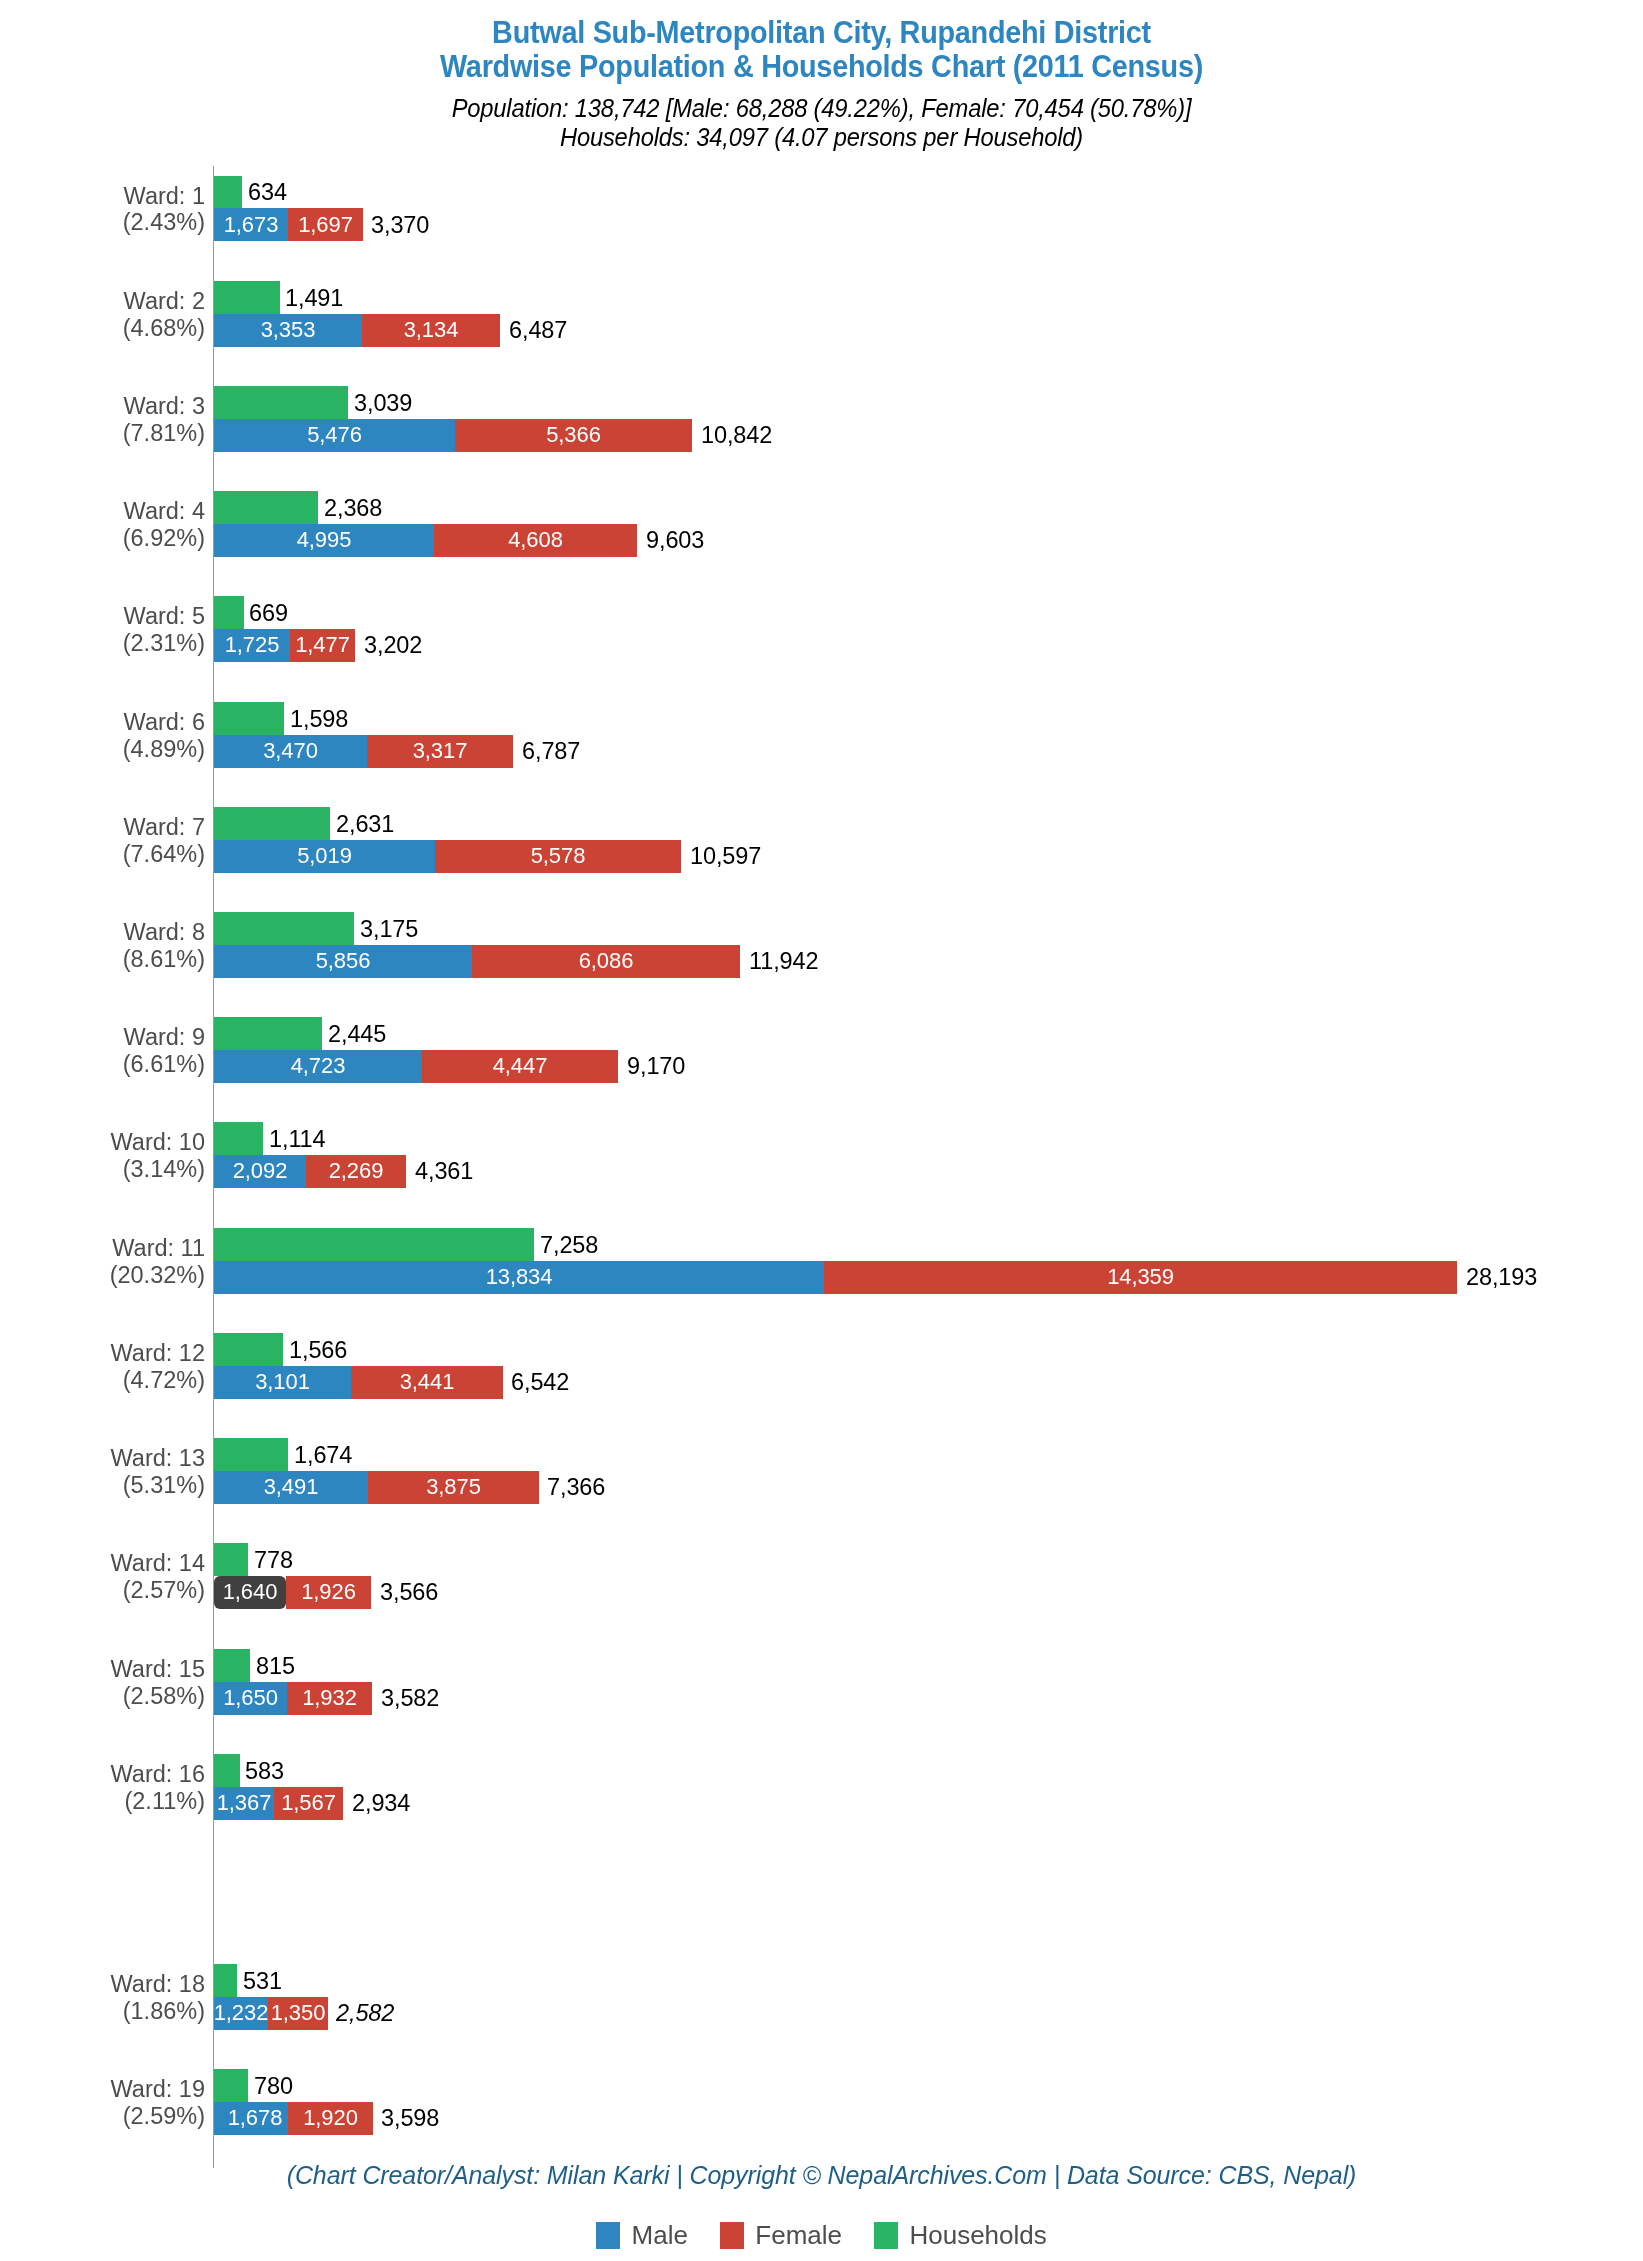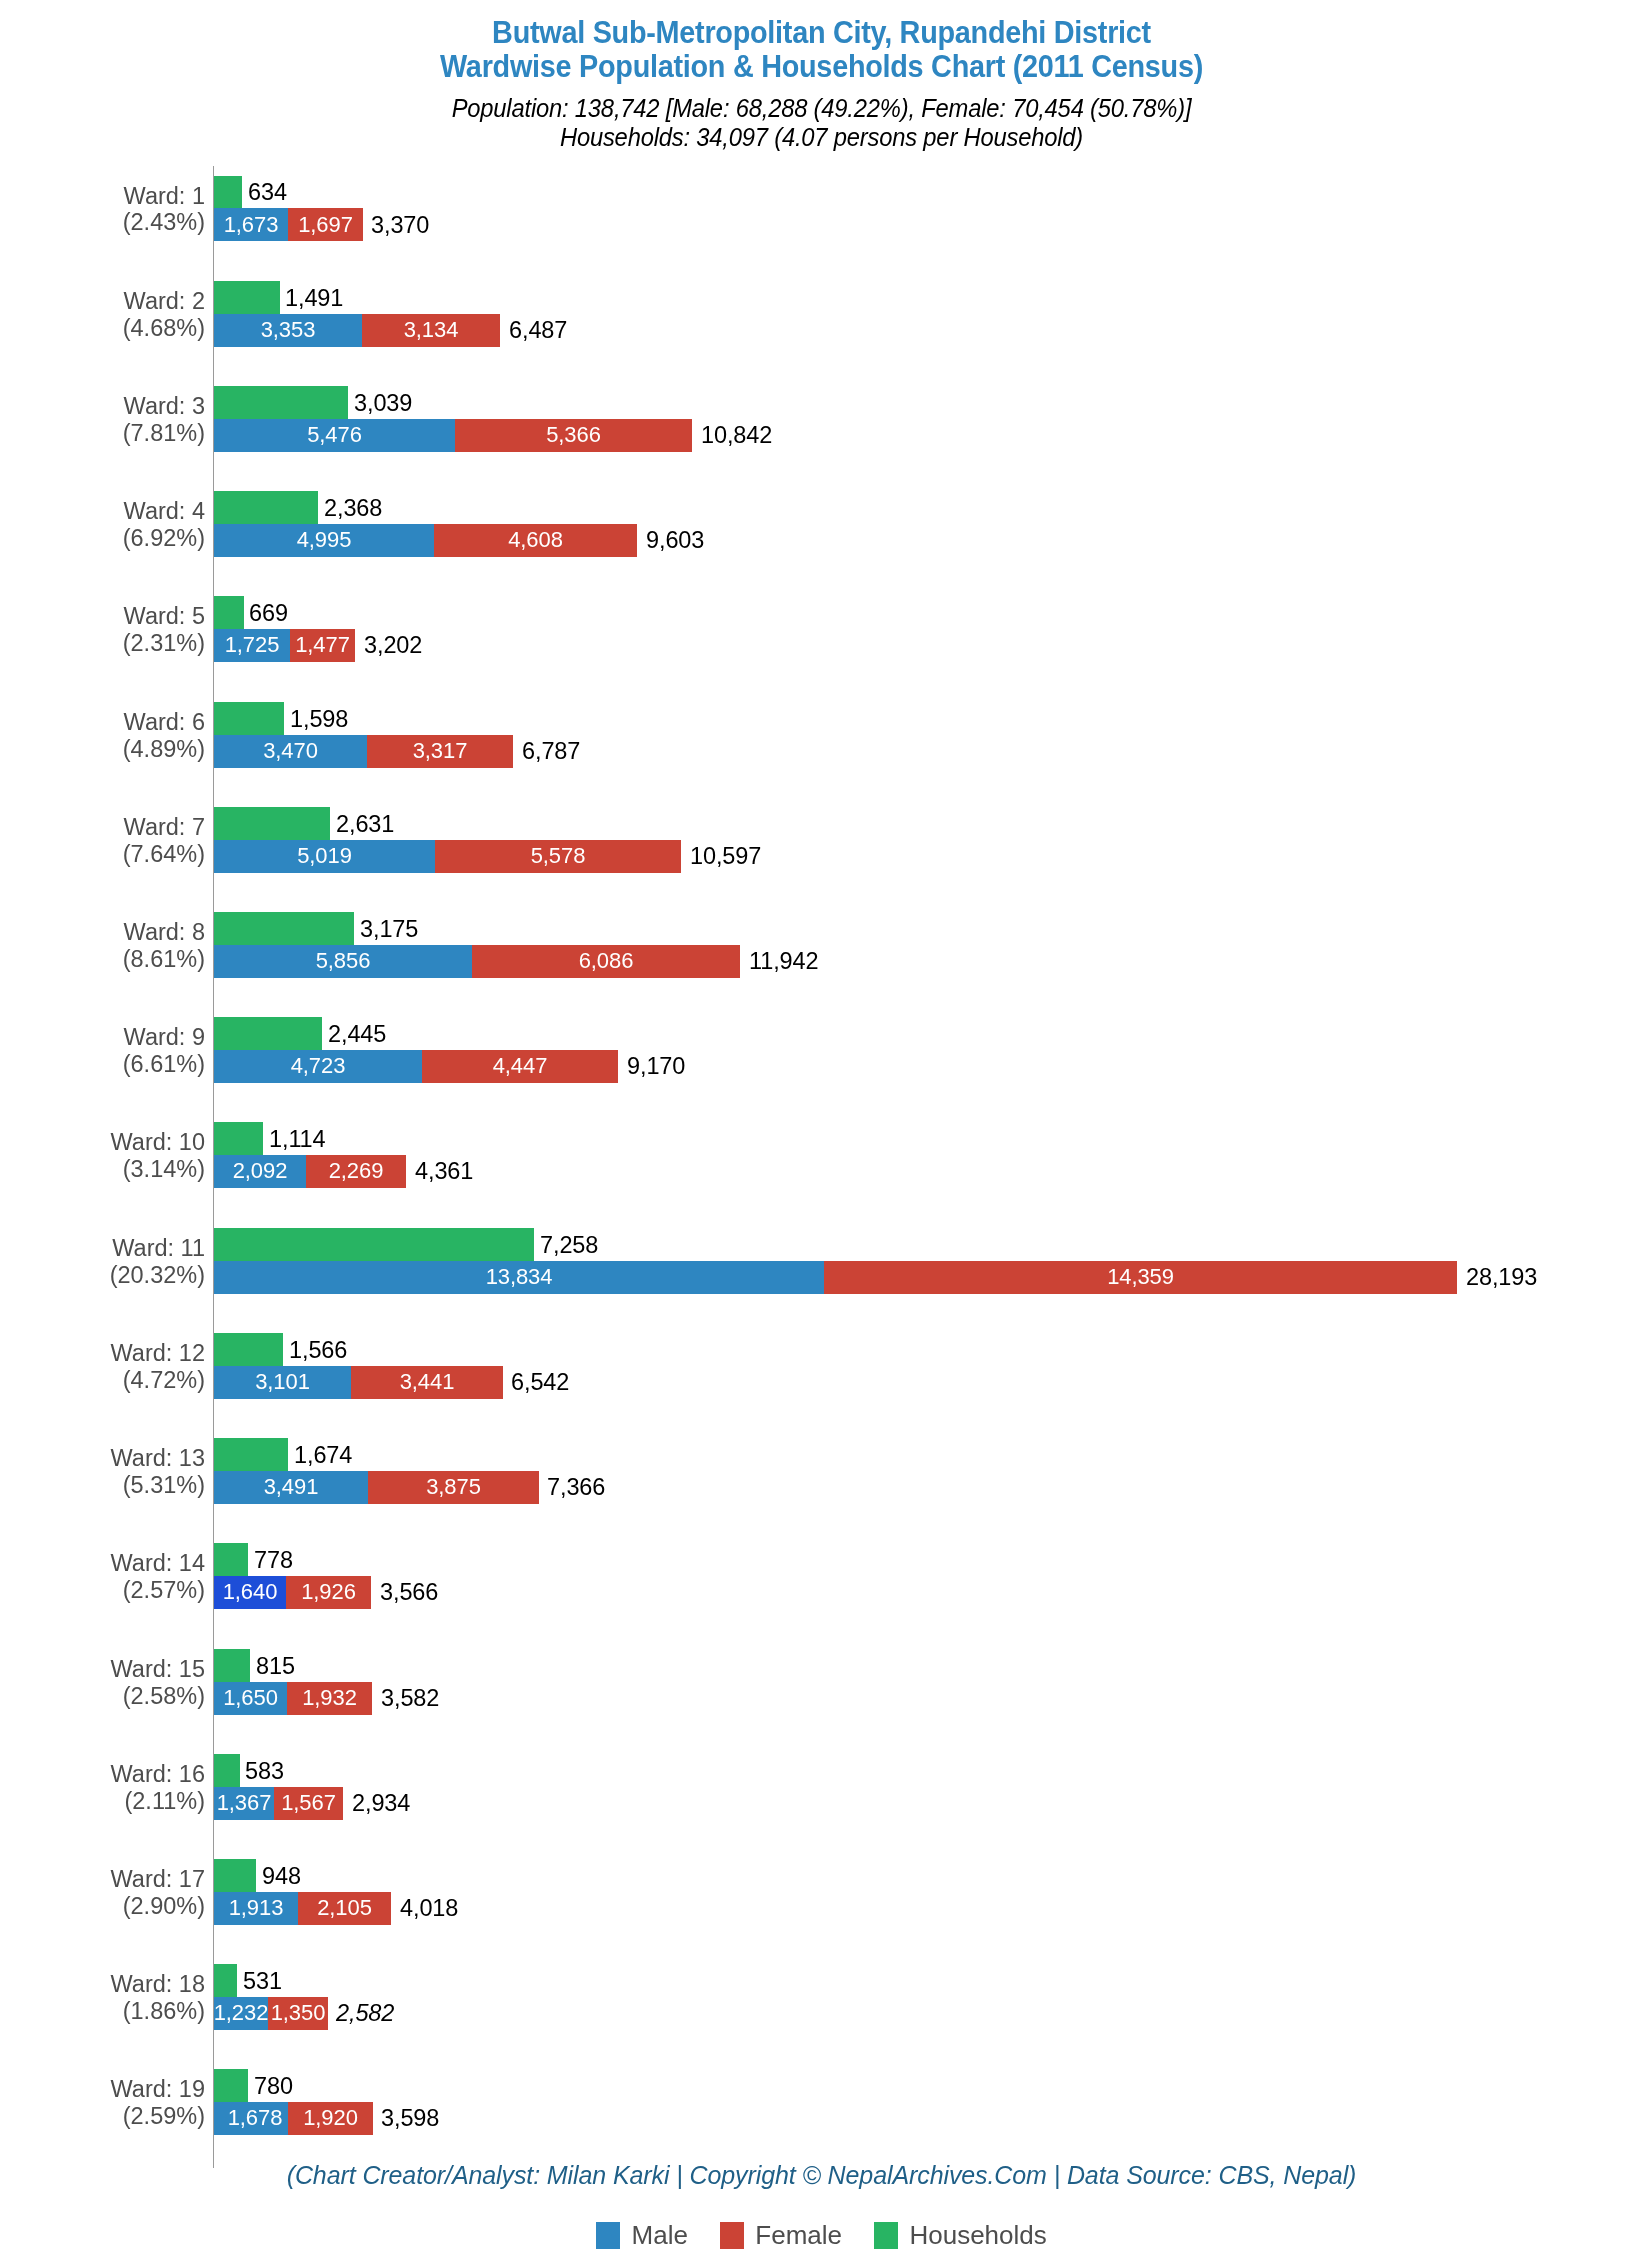--- a/index.html
+++ b/index.html
@@ -377,21 +377,21 @@
         <span class="outer-val" style="left: 333px;">7,366</span>
       </div>
     </div>
     <div class="ward-group" style="top: 1376px;">
       <div class="ward-label"><span>Ward: 14</span><span class="ln2">(2.57%)</span></div>
       <div class="bar-row bar-hh" style="width: 34px;">
         <div class="seg seg-hh" style="width: 34px; background: rgb(40, 180, 99);"></div>
         <span class="outer-val" style="left: 40px;">778</span>
       </div>
       <div class="bar-row bar-pop" style="width: 157px;">
-        <div class="seg seg-male" style="width: 72px; background: #1d4ed8;">
+        <div class="seg seg-male" style="width: 72px; background: #404040; border-radius: 6px;">
           <span class="seg-val">1,640</span>
         </div>
         <div class="seg seg-female" style="left: 72px; width: 85px; background: rgb(203, 67, 53);">
           <span class="seg-val">1,926</span>
         </div>
         <span class="outer-val" style="left: 166px;">3,566</span>
       </div>
     </div>
     <div class="ward-group" style="top: 1482px;">
       <div class="ward-label"><span>Ward: 15</span><span class="ln2">(2.58%)</span></div>
@@ -418,36 +418,20 @@
       <div class="bar-row bar-pop" style="width: 129px;">
         <div class="seg seg-male" style="width: 60px; background: rgb(46, 134, 193);">
           <span class="seg-val">1,367</span>
         </div>
         <div class="seg seg-female" style="left: 60px; width: 69px; background: rgb(203, 67, 53);">
           <span class="seg-val">1,567</span>
         </div>
         <span class="outer-val" style="left: 138px;">2,934</span>
       </div>
     </div>
-    <div class="ward-group" style="top: 1692px;">
-      <div class="ward-label"><span>Ward: 17</span><span class="ln2">(2.90%)</span></div>
-      <div class="bar-row bar-hh" style="width: 42px;">
-        <div class="seg seg-hh" style="width: 42px; background: rgb(40, 180, 99);"></div>
-        <span class="outer-val" style="left: 48px;">948</span>
-      </div>
-      <div class="bar-row bar-pop" style="width: 177px;">
-        <div class="seg seg-male" style="width: 84px; background: rgb(46, 134, 193);">
-          <span class="seg-val">1,913</span>
-        </div>
-        <div class="seg seg-female" style="left: 84px; width: 93px; background: rgb(203, 67, 53);">
-          <span class="seg-val">2,105</span>
-        </div>
-        <span class="outer-val" style="left: 186px;">4,018</span>
-      </div>
-    </div>
     <div class="ward-group" style="top: 1797px;">
       <div class="ward-label"><span>Ward: 18</span><span class="ln2">(1.86%)</span></div>
       <div class="bar-row bar-hh" style="width: 23.4px;">
         <div class="seg seg-hh" style="width: 23.4px; background: rgb(40, 180, 99);"></div>
         <span class="outer-val" style="left: 29px;">531</span>
       </div>
       <div class="bar-row bar-pop" style="width: 114px;">
         <div class="seg seg-male" style="width: 54px; background: rgb(46, 134, 193);">
           <span class="seg-val">1,232</span>
         </div>

